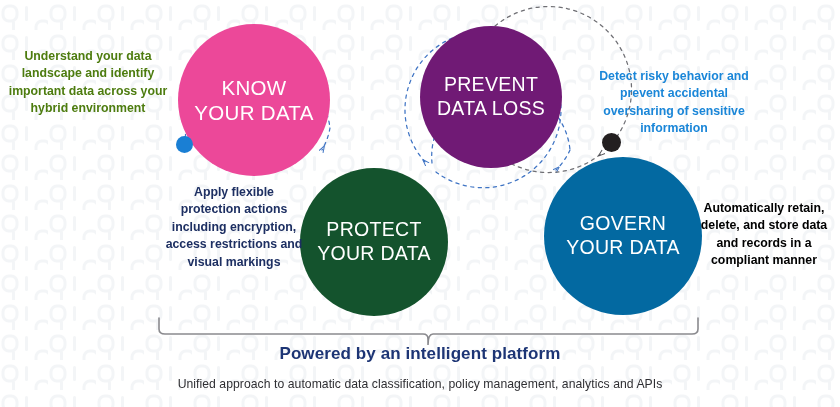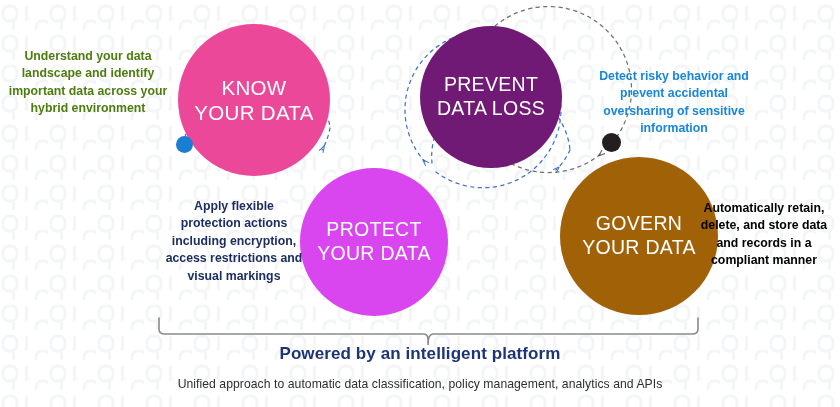--- a/index.html
+++ b/index.html
@@ -66,27 +66,27 @@
   }
   #circle-prevent {
     left: 420px; top: 26px;
     width: 142px; height: 142px;
     background: #701a75;
     font-size: 19.5px;
   }
   #circle-protect {
     left: 300px; top: 168px;
     width: 148px; height: 148px;
-    background: #d946ef;
+    background: #14532d;
     font-size: 19.5px;
   }
   #circle-govern {
-    left: 560px; top: 157px;
+    left: 544px; top: 157px;
     width: 158px; height: 158px;
-    background: #a16207;
+    background: #0369a1;
     font-size: 19.5px;
   }
 
   .dot {
     position: absolute;
     border-radius: 50%;
     z-index: 4;
   }
   #dot-know {
     left: 176px; top: 136px;
@@ -113,21 +113,21 @@
     width: 168px;
     color: #4d7c0f;
   }
   #callout-prevent {
     left: 592px; top: 56px;
     width: 164px;
     color: #1a86d8;
     margin-top: 12px;
   }
   #callout-protect {
-    left: 152px; top: 198px;
+    left: 152px; top: 184px;
     width: 164px;
     color: #1d2f62;
   }
   #callout-govern {
     left: 688px; top: 200px;
     width: 152px;
     color: #000000;
   }
 
   #footer {

